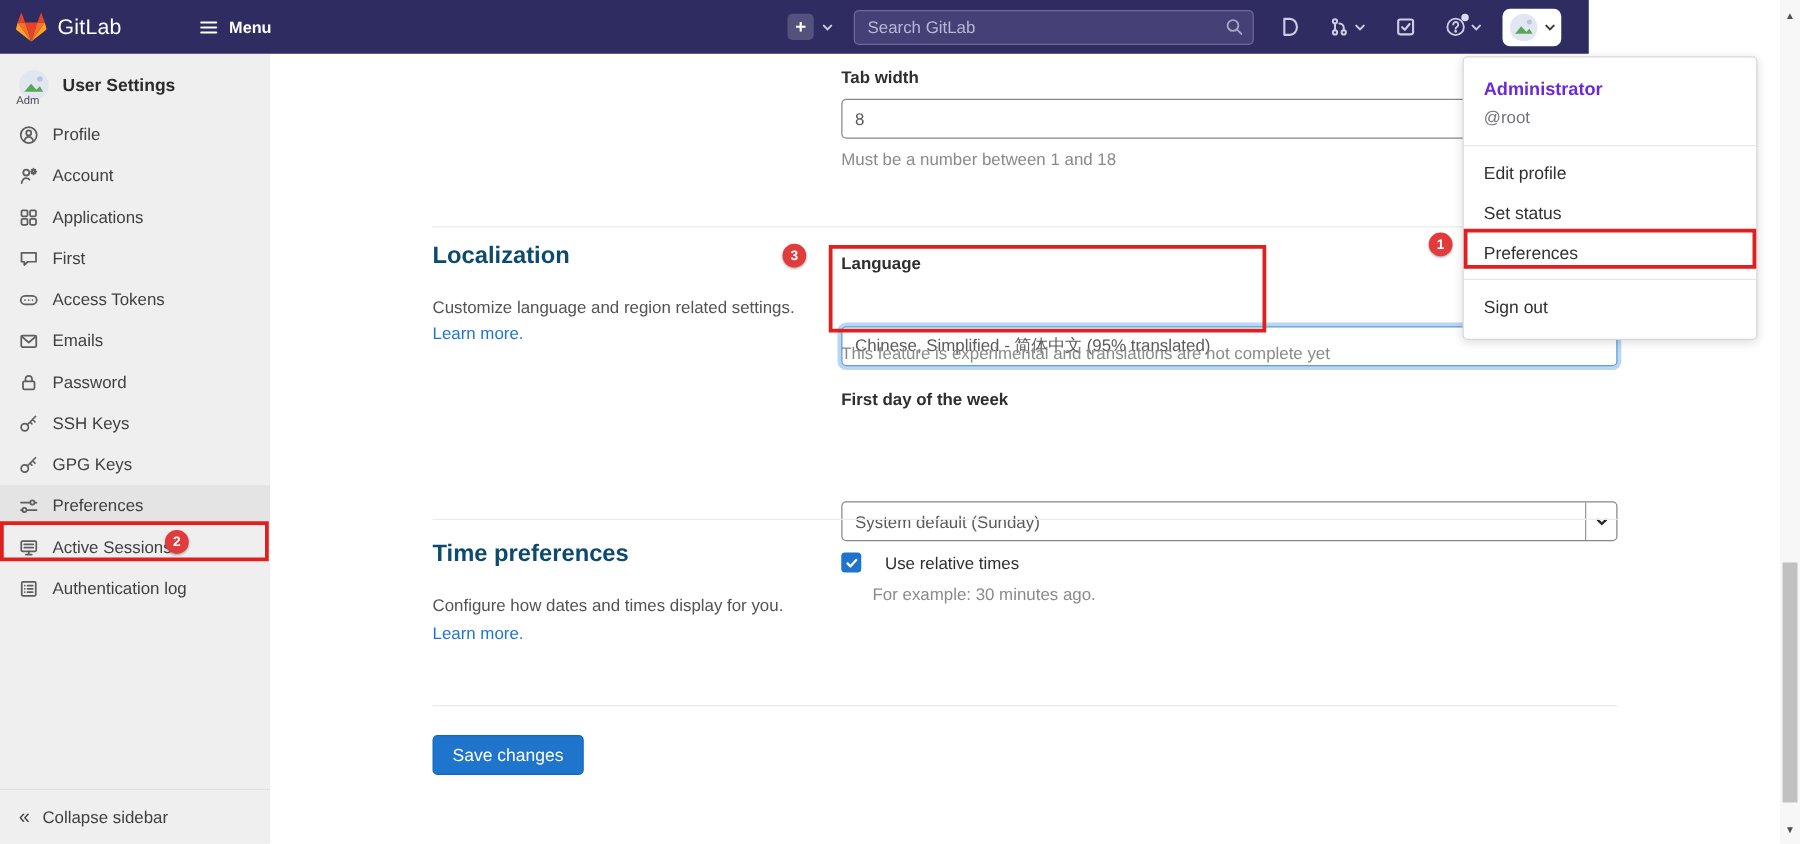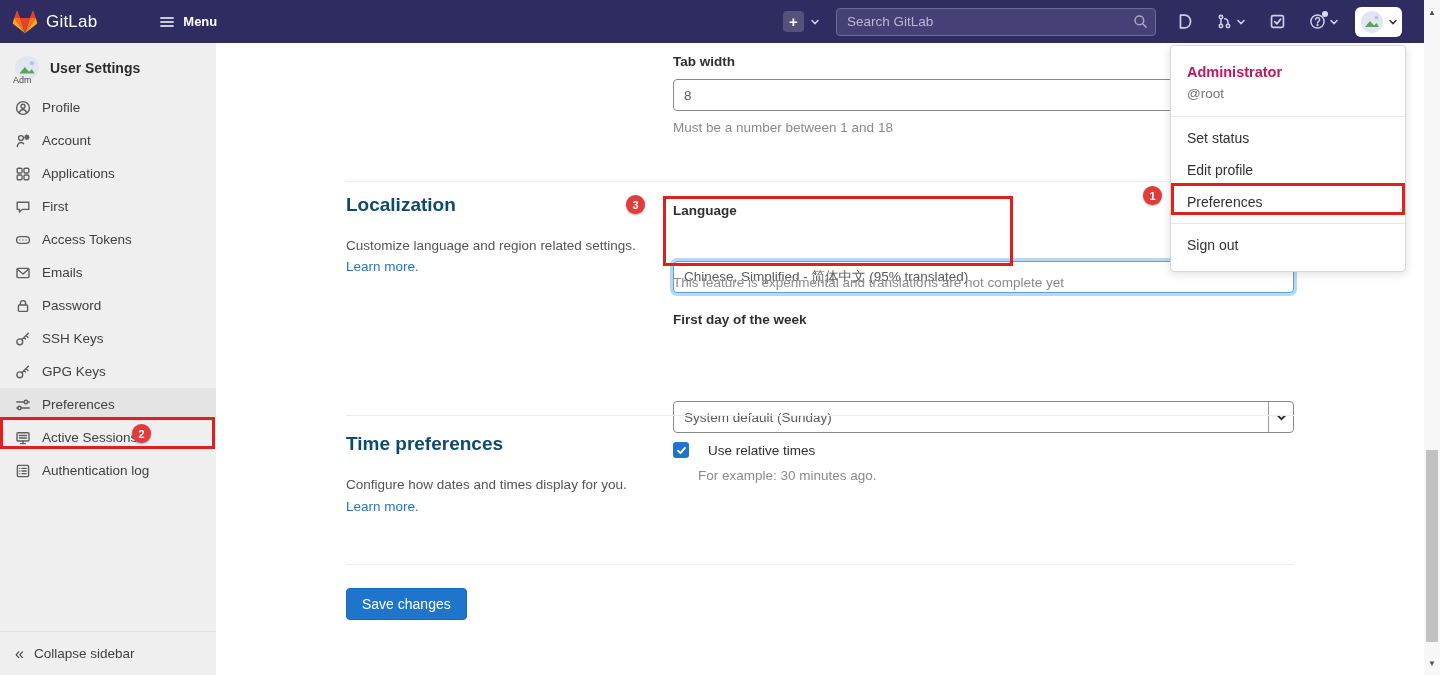--- a/index.html
+++ b/index.html
@@ -1,21 +1,21 @@
 <!DOCTYPE html>
 <html><head>
 <meta charset="utf-8">
 <style>
   * { margin:0; padding:0; box-sizing:border-box; }
   html,body { width:1440px; height:675px; overflow:hidden; background:#fff;
     font-family:"Liberation Sans", sans-serif; font-size:14px; color:#303030; }
   .abs { position:absolute; }
 
   
-  .navbar { position:absolute; left:0; top:0; width:1424px; height:43px;
+  .navbar { position:absolute; left:0; top:0; width:1271px; height:43px;
     background:#2f2c61; display:flex; align-items:center; padding:0 22px 0 12px; z-index:10; }
   .brand { display:flex; align-items:center; gap:8px; }
   .brand-text { color:#fff; font-size:17px; font-weight:500; letter-spacing:.2px; }
   .menu-btn { display:flex; align-items:center; gap:8px; margin-left:62px;
     color:#fff; font-size:13px; font-weight:700; cursor:pointer; }
   .nav-right { margin-left:auto; display:flex; align-items:center; }
   .plus-group { display:flex; align-items:center; gap:6px; margin-right:16px; }
   .plus-box { width:21px; height:21px; border-radius:4px; background:rgba(255,255,255,.18);
     display:flex; align-items:center; justify-content:center; color:#fff; font-size:15px; font-weight:700; line-height:1; }
   .nav-search { position:relative; width:320px; }
@@ -64,21 +64,21 @@
     display:inline-flex; align-items:center; justify-content:center; flex:0 0 16px; }
   .btn-primary { position:absolute; left:130px; height:32px; padding:0 15px; background:#1f75cb;
     border:1px solid #1068bf; border-radius:4px; color:#fff; font-size:14px;
     font-family:"Liberation Sans", sans-serif; cursor:pointer; }
 
   
   .user-dropdown { position:absolute; left:1170px; top:45px; width:236px; background:#fff;
     border:1px solid #d8d8d8; border-radius:4px; box-shadow:0 2px 8px rgba(31,30,36,.14);
     z-index:40; padding:6px 0 10px; }
   .ud-header { padding:12px 16px 10px; }
-  .ud-name { font-weight:700; font-size:14.5px; color:#be185d; }
+  .ud-name { font-weight:700; font-size:14.5px; color:#6d28d9; }
   .ud-username { color:#737278; font-size:13.5px; margin-top:6px; }
   .ud-divider { border-top:1px solid #e8e8e8; margin:5px 0; }
   .ud-item { height:32px; line-height:32px; padding:0 16px; font-size:14px; color:#303030; cursor:pointer; }
 
   
   .anno-box { position:absolute; border:3px solid #e01f1f; z-index:60; pointer-events:none; }
   .anno-badge { position:absolute; width:19px; height:19px; border-radius:50%; background:#e23b3b;
     color:#fff; font-size:11px; font-weight:700; display:flex; align-items:center; justify-content:center;
     z-index:61; box-shadow:0 1px 2px rgba(0,0,0,.35); pointer-events:none; }
 
@@ -348,22 +348,22 @@
 
   <button class="btn-primary" style="top:545px;">Save changes</button>
 </div>
 
 <div class="user-dropdown">
   <div class="ud-header">
     <div class="ud-name">Administrator</div>
     <div class="ud-username">@root</div>
   </div>
   <div class="ud-divider"></div>
+  <div class="ud-item">Edit profile</div>
   <div class="ud-item">Set status</div>
-  <div class="ud-item">Edit profile</div>
   <div class="ud-item">Preferences</div>
   <div class="ud-divider"></div>
   <div class="ud-item">Sign out</div>
 </div>
 
 <div class="anno-box" style="left:1171px; top:183px; width:234px; height:32px;"></div>
 <div class="anno-box" style="left:0px; top:417px; width:215px; height:32px;"></div>
 <div class="anno-box" style="left:663px; top:196px; width:350px; height:70px;"></div>
 
 <div class="anno-badge" style="left:1143px; top:186px;">1</div>

